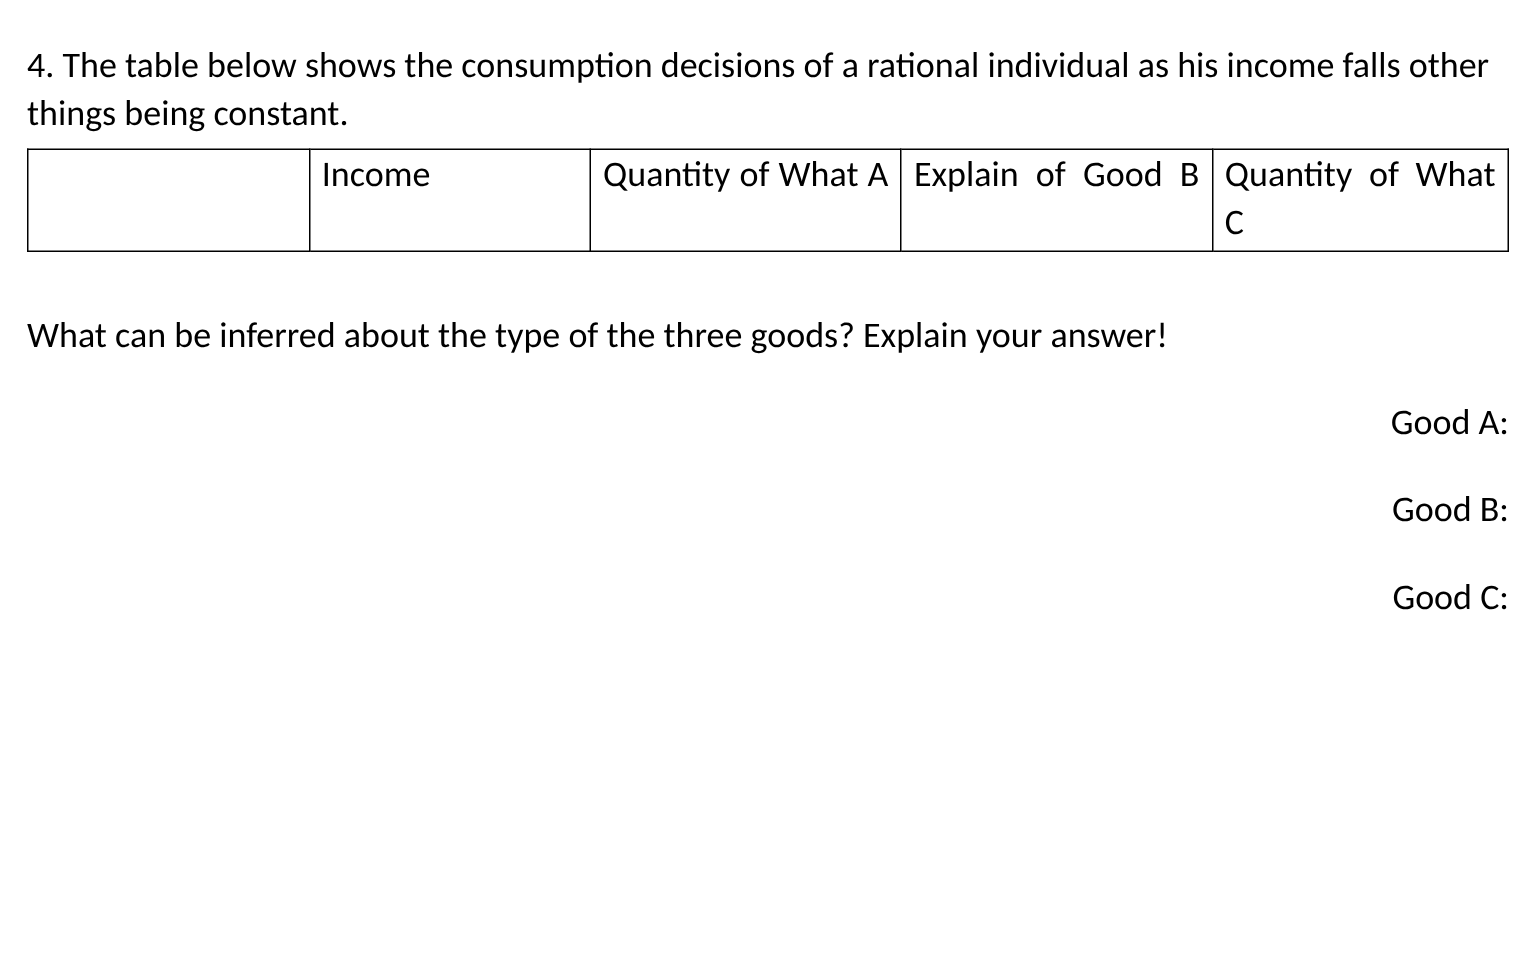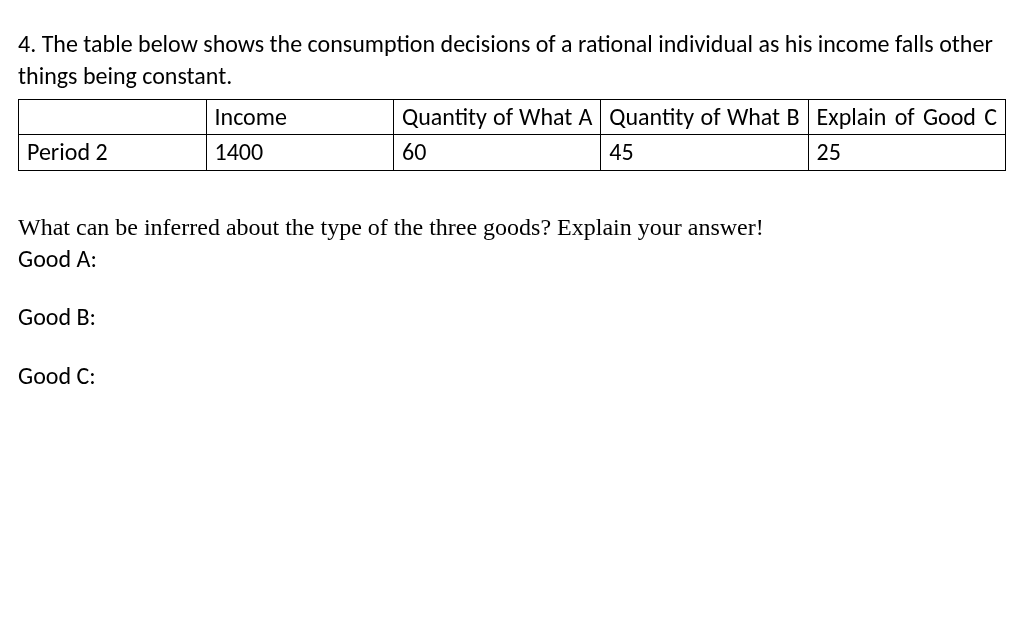--- a/index.html
+++ b/index.html
@@ -29,46 +29,40 @@
       padding: 1px 8px 1px 8px;
       vertical-align: top;
       font-size: 24px;
       text-align: left;
     }
     td.header-cell {
       text-align: justify;
       text-align-last: justify;
     }
     .question {
-      font-family: Liberation Serif, serif;
+      margin-bottom: 26px;
     }
     .good-label {
       margin-bottom: 26px;
+      text-align: right;
     }
   </style>
 </head>
 <body>
 
 <p class="intro">4. The table below shows the consumption decisions of a rational individual as his income falls other things being constant.</p>
 
 <table>
   <tbody>
       <tr>
     <td style="width:19%"></td>
     <td style="width:19%">Income</td>
     <td class="header-cell" style="width:21%">Quantity of What A</td>
-    <td class="header-cell" style="width:21%">Quantity of What B</td>
-    <td class="header-cell" style="width:20%">Explain of Good C</td>
-  </tr>
-  <tr>
-    <td>Period 2</td>
-    <td>1400</td>
-    <td>60</td>
-    <td>45</td>
-    <td>25</td>
+    <td class="header-cell" style="width:21%">Explain of Good B</td>
+    <td class="header-cell" style="width:20%">Quantity of What C</td>
   </tr>
 </tbody>
   </table>
 
 <p class="question">What can be inferred about the type of the three goods? Explain your answer!</p>
 
 <p class="good-label">Good A:</p>
 <p class="good-label">Good B:</p>
 <p class="good-label">Good C:</p>
 

